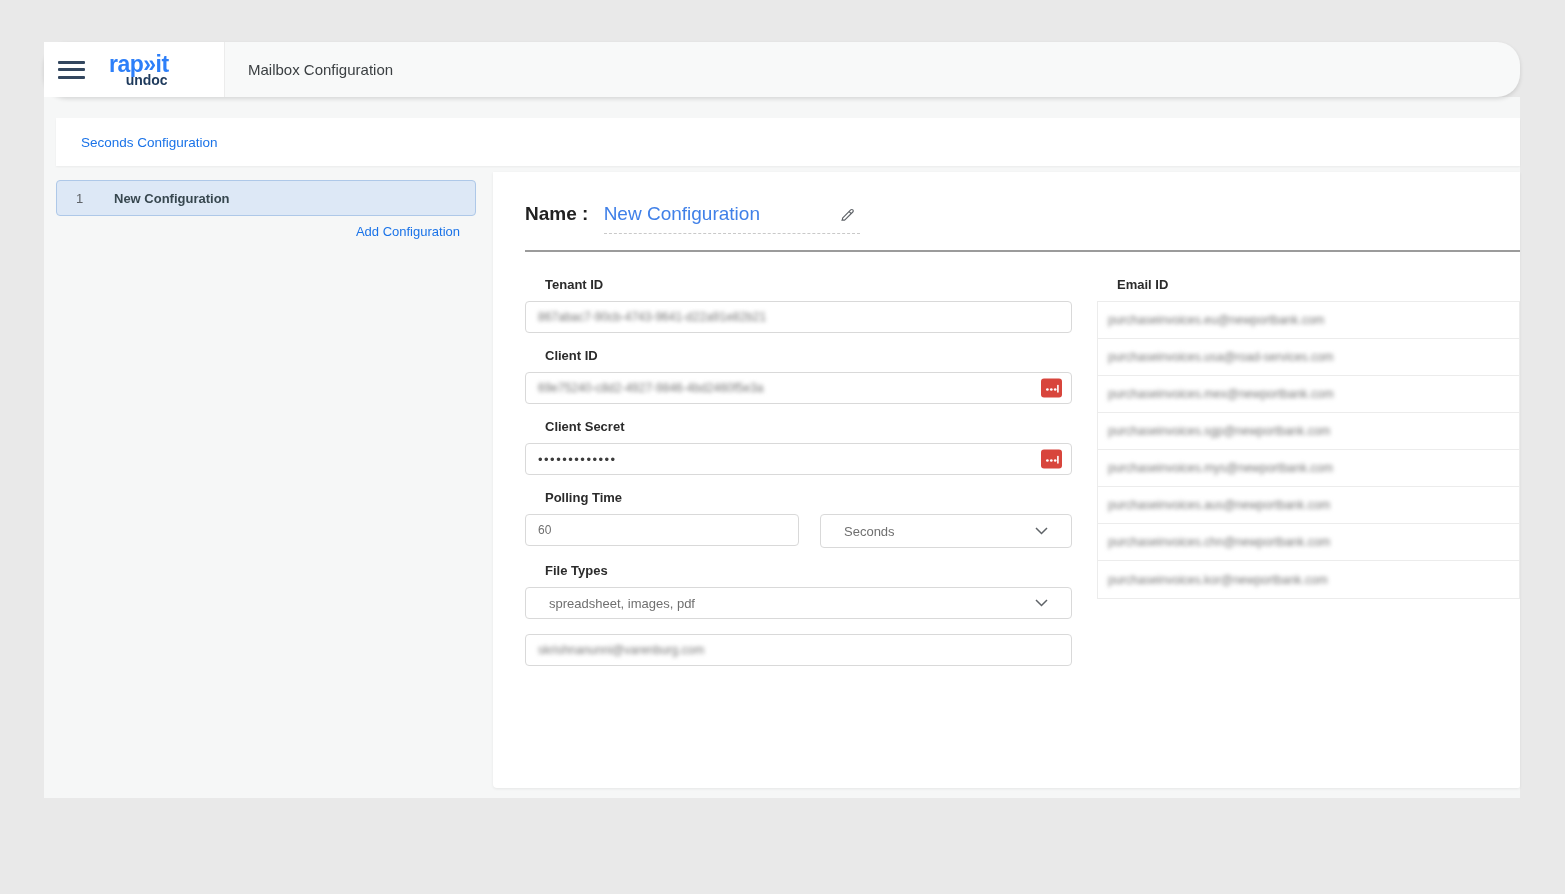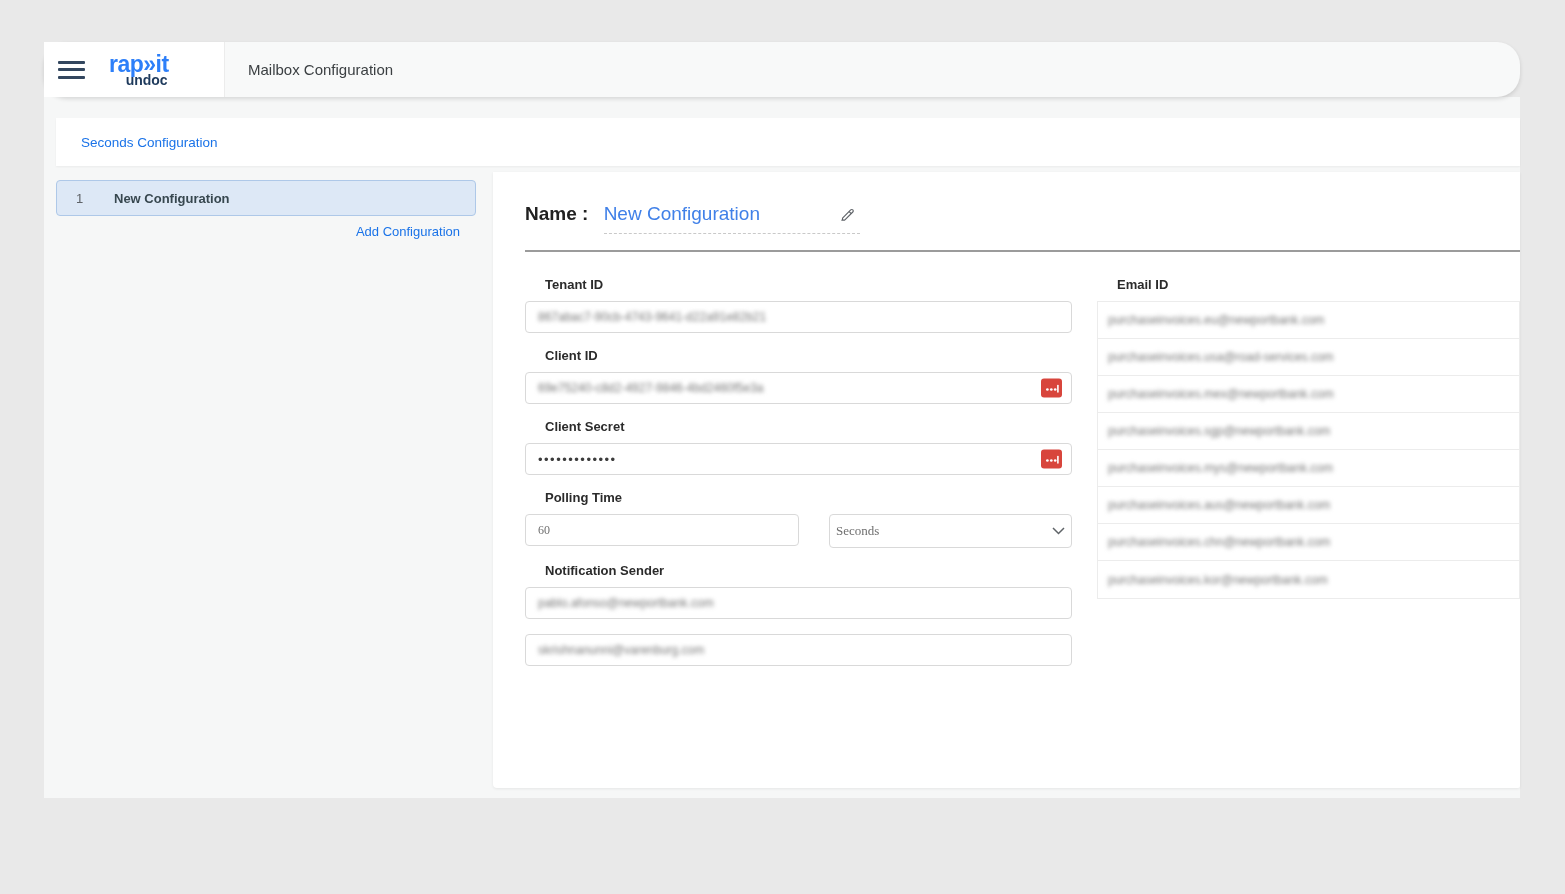--- a/index.html
+++ b/index.html
@@ -83,25 +83,25 @@
     display: flex; align-items: center; padding: 0 12px;
     font-size: 12px; color: #6f6f6f; cursor: text;
   }
   .blur { filter: blur(2.3px); color: #777; }
   .secret { font-size: 13px; letter-spacing: 1.5px; color: #3c3c3c; }
   .ext-icon {
     position: absolute; right: 9px; top: 50%; transform: translateY(-50%);
     width: 21px; height: 19px; background: #d8453c; border-radius: 3px;
     display: flex; align-items: center; justify-content: center; cursor: pointer;
   }
-  .poll-row { display: flex; gap: 30px; font-family: Liberation Serif, serif; }
+  .poll-row { display: flex; gap: 21px; }
   .poll-input { width: 274px; flex: none; }
   .select {
     flex: 1; display: flex; align-items: center; justify-content: space-between;
-    padding: 0 6px; height: 34px; font-size: 13px; cursor: pointer;
+    padding: 0 23px; height: 34px; font-size: 13px; cursor: pointer;
   }
   .select-full { height: 32px; }
   
   .email-list { border: 1px solid #ececec; }
   .email-row {
     height: 37px; display: flex; align-items: center; padding-left: 10px;
     border-bottom: 1px solid #ececec; font-size: 12px; background: #fff; cursor: pointer;
   }
   .email-row:last-child { border-bottom: none; }
 </style>
@@ -209,27 +209,32 @@
                   <span>Seconds</span>
                   <span style="display:inline-flex;">
                     <svg width="13" height="8" viewBox="0 0 13 8">
                         <path d="M1 1l5.5 5.5L12 1" fill="none" stroke="#5f6368" stroke-width="1.5"></path>
                       </svg>
                   </span>
                 </div>
               </div>
             </div>
 
-
-            <div class="field">
-              <div class="f-label">Notification Sender</div>
-              <div class="input">
-                <span class="blur">pablo.afonso@newportbank.com</span>
-              </div>
-            </div>
+            <div class="field">
+              <div class="f-label">File Types</div>
+              <div class="input select select-full">
+                <span>spreadsheet, images, pdf</span>
+                <span style="display:inline-flex;">
+                  <svg width="13" height="8" viewBox="0 0 13 8">
+                      <path d="M1 1l5.5 5.5L12 1" fill="none" stroke="#5f6368" stroke-width="1.5"></path>
+                    </svg>
+                </span>
+              </div>
+            </div>
+
 
             <div class="field">
               <div class="input">
                 <span class="blur">skrishnanunni@varenburg.com</span>
               </div>
             </div>
 
           </div>
 
           <div class="right-col">

